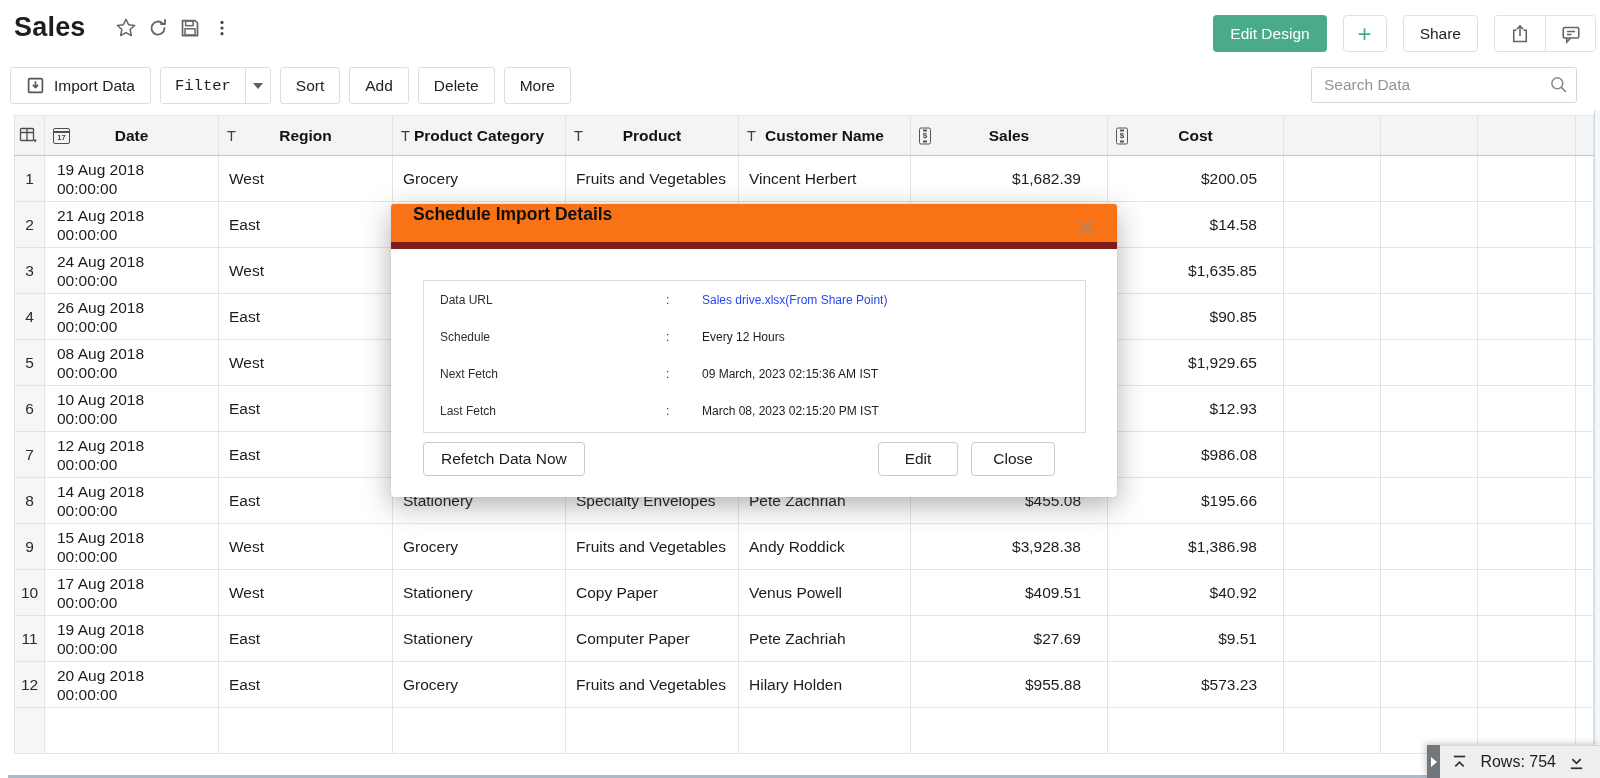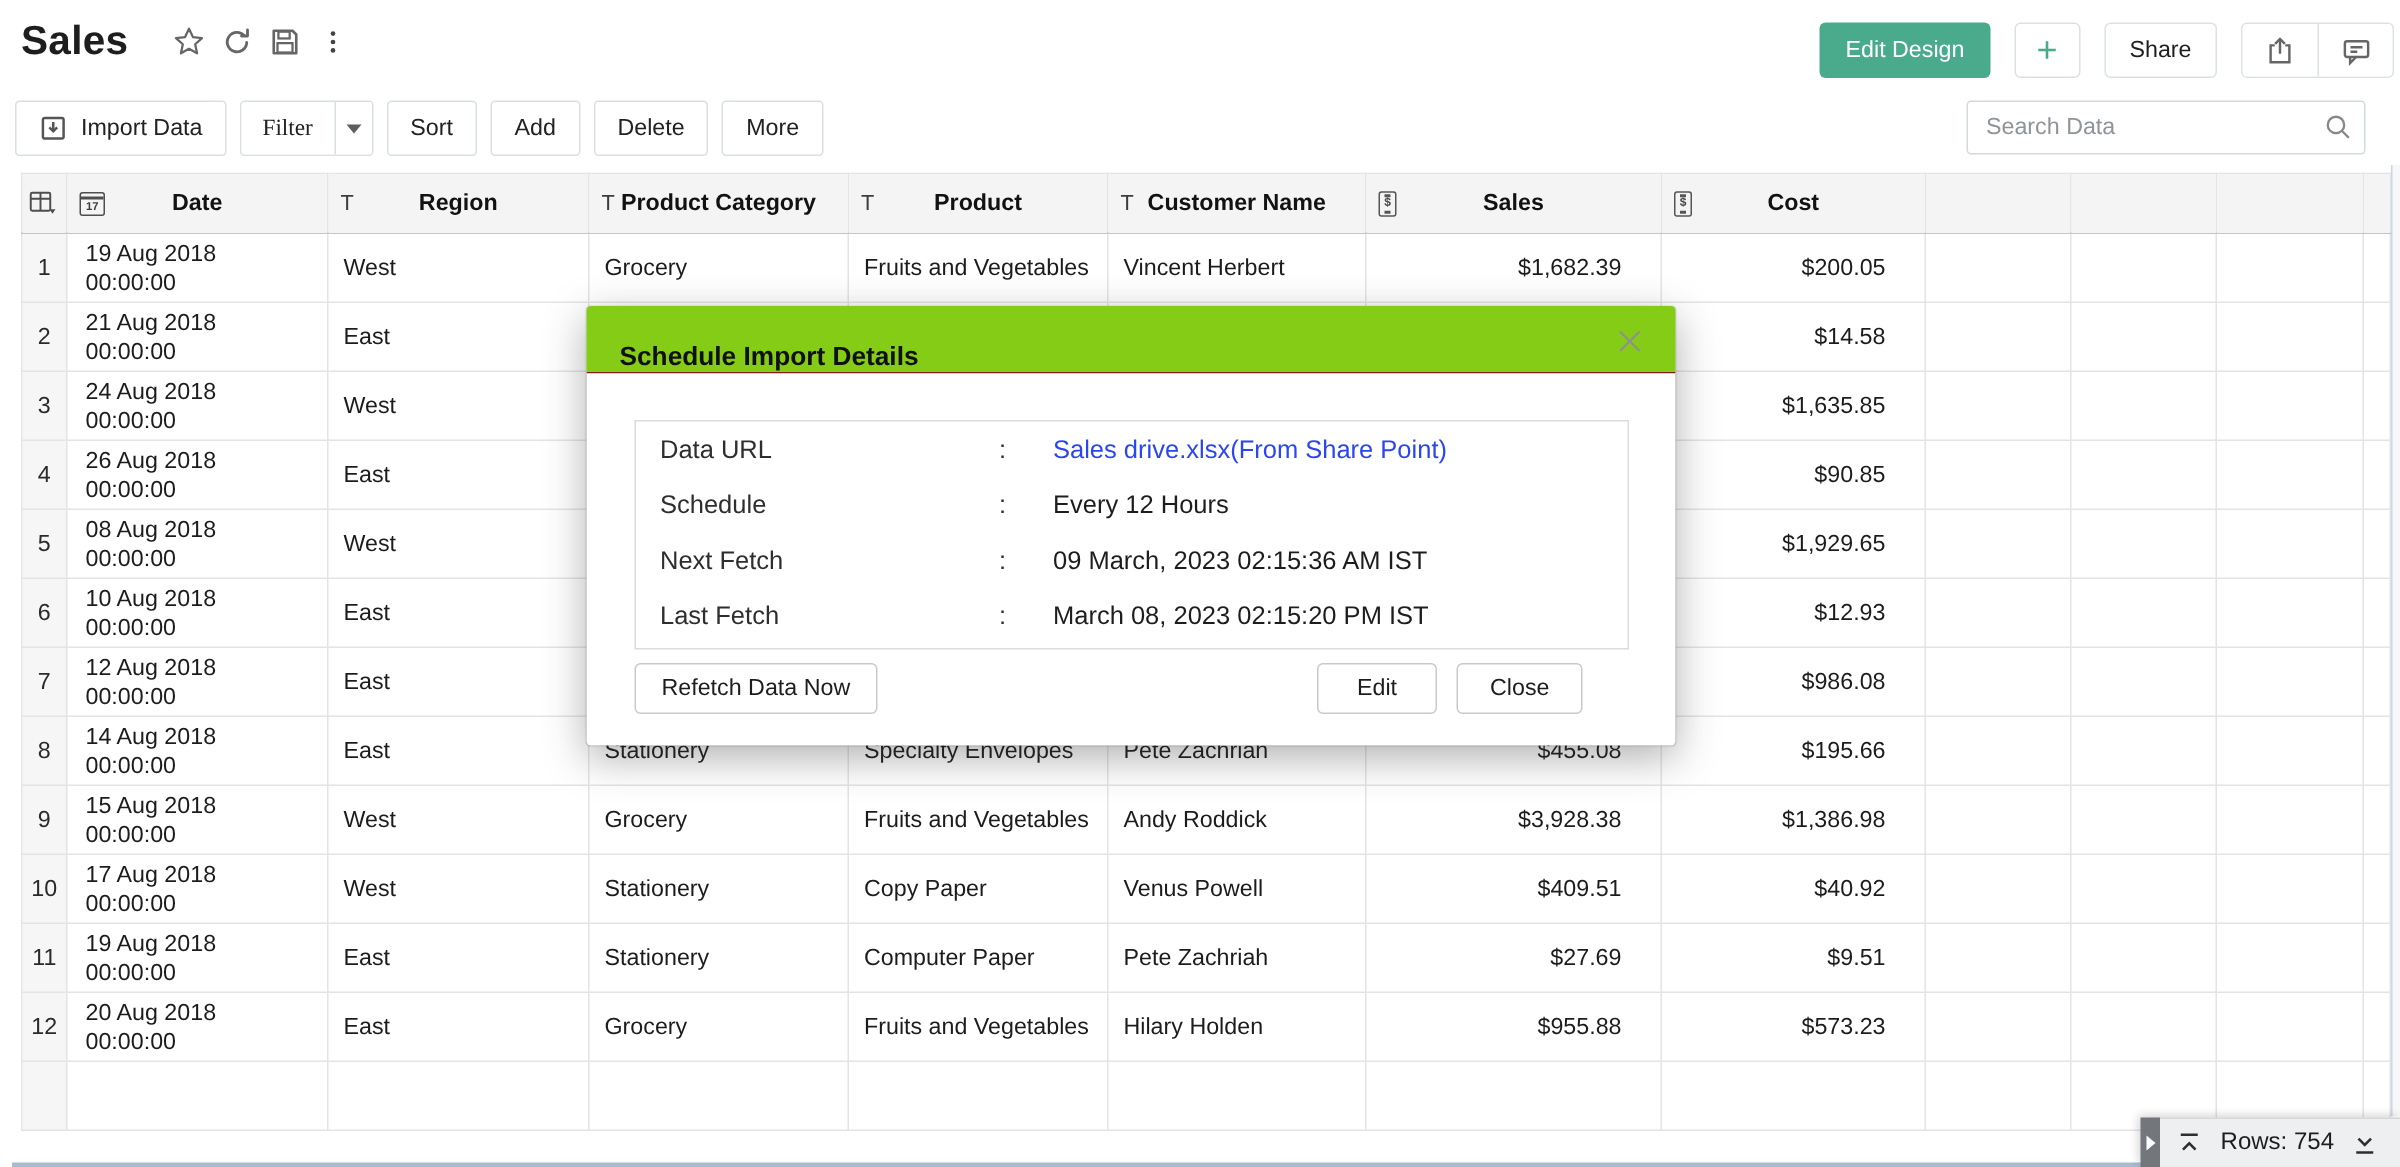--- a/index.html
+++ b/index.html
@@ -26,21 +26,21 @@
               border:none; cursor:pointer; color:#666; }
   .icon-seg + .icon-seg { border-left:1px solid #dce1e6; }
 
   
   .toolbar-left { position:absolute; left:10px; top:67px; display:flex; gap:9px; height:37px; }
   .tool-btn { display:flex; align-items:center; gap:9px; background:#fff; border:1px solid #dadfe4;
               border-radius:3px; padding:0 15px; font-size:15.5px; color:#222; cursor:pointer;
               font-family:inherit; }
   .split { display:flex; border:1px solid #dadfe4; border-radius:3px; overflow:hidden; }
   .split .main { border:none; display:flex; align-items:center; padding:0 14px; font-size:15.5px;
-                 background:#fff; cursor:pointer; font-family:Liberation Serif, serif; color:#222; }
+                 background:#fff; cursor:pointer; font-family:Liberation Mono, monospace; color:#222; }
   .split .caret-seg { width:25px; border:none; border-left:1px solid #dadfe4; background:#fff;
                       display:flex; align-items:center; justify-content:center; cursor:pointer; }
   .caret-down { width:0; height:0; border-left:5px solid transparent; border-right:5px solid transparent;
                 border-top:6px solid #5a5f64; }
   .search-wrap { position:absolute; right:23px; top:67px; width:266px; height:36px; }
   .search-wrap input { width:100%; height:100%; border:1px solid #d4d9de; border-radius:3px;
                        padding:0 36px 0 12px; font-size:15.5px; color:#333; font-family:inherit; }
   .search-wrap input::placeholder { color:#8f9499; }
   .search-ico { position:absolute; right:9px; top:8px; color:#777; }
 
@@ -67,28 +67,28 @@
   .cur-ico:before { top:1px; } .cur-ico:after { bottom:1px; }
   .cal-ico { width:17px; height:16px; border:1.5px solid #4e4e4e; border-radius:2px; position:relative; }
   .cal-ico .bar { position:absolute; left:0; right:0; top:2.5px; height:1.5px; background:#4e4e4e; }
   .cal-ico .day { position:absolute; left:0; right:0; bottom:0.5px; text-align:center; font-size:7.5px;
                   font-weight:bold; color:#3e3e3e; }
 
   
   .modal { position:absolute; left:391px; top:204px; width:726px; height:293px; background:#fff;
            border-radius:3px; z-index:50;
            box-shadow:0 8px 28px rgba(50,50,50,.38), 0 0 1px rgba(0,0,0,.3); }
-  .modal-header { height:45px; background:#84cc16; border-bottom:1px solid #7f1d1d;
-                  border-radius:3px 3px 0 0; display:flex; align-items:flex-end; padding:0 22px; }
+  .modal-header { height:45px; background:#f97316; border-bottom:7px solid #7f1d1d;
+                  border-radius:3px 3px 0 0; display:flex; align-items:flex-start; padding:0 22px; }
   .modal-title { font-size:17.5px; font-weight:bold; color:#101010; }
   .modal-close { position:absolute; right:20px; top:12px; width:22px; height:22px; border:none;
                  background:transparent; cursor:pointer; color:#8d8d8d; display:flex;
                  align-items:center; justify-content:center; }
   .panel { position:absolute; left:32px; top:76px; width:663px; height:153px; border:1px solid #dcdcdc; }
-  .field-row { display:flex; align-items:center; height:37px; padding-left:16px; font-size:17px; }
+  .field-row { display:flex; align-items:center; height:37px; padding-left:16px; font-size:12px; }
   .f-label { width:226px; color:#2e2e2e; }
   .f-colon { width:36px; color:#2e2e2e; }
   .f-value { color:#1d1d1d; }
   .f-value.link { color:#2946f0; cursor:pointer; }
   .modal-footer { position:absolute; left:32px; right:62px; bottom:21px; display:flex; align-items:center; }
   .btn-dialog { height:34px; background:#fff; border:1px solid #c9c9c9; border-radius:4px;
                 font-size:15.5px; color:#1d1d1d; cursor:pointer; font-family:inherit; }
   .btn-refetch { padding:0 17px; margin-right:auto; }
   .btn-edit { padding:0 26px; margin-right:13px; }
   .btn-close { padding:0 21px; }

